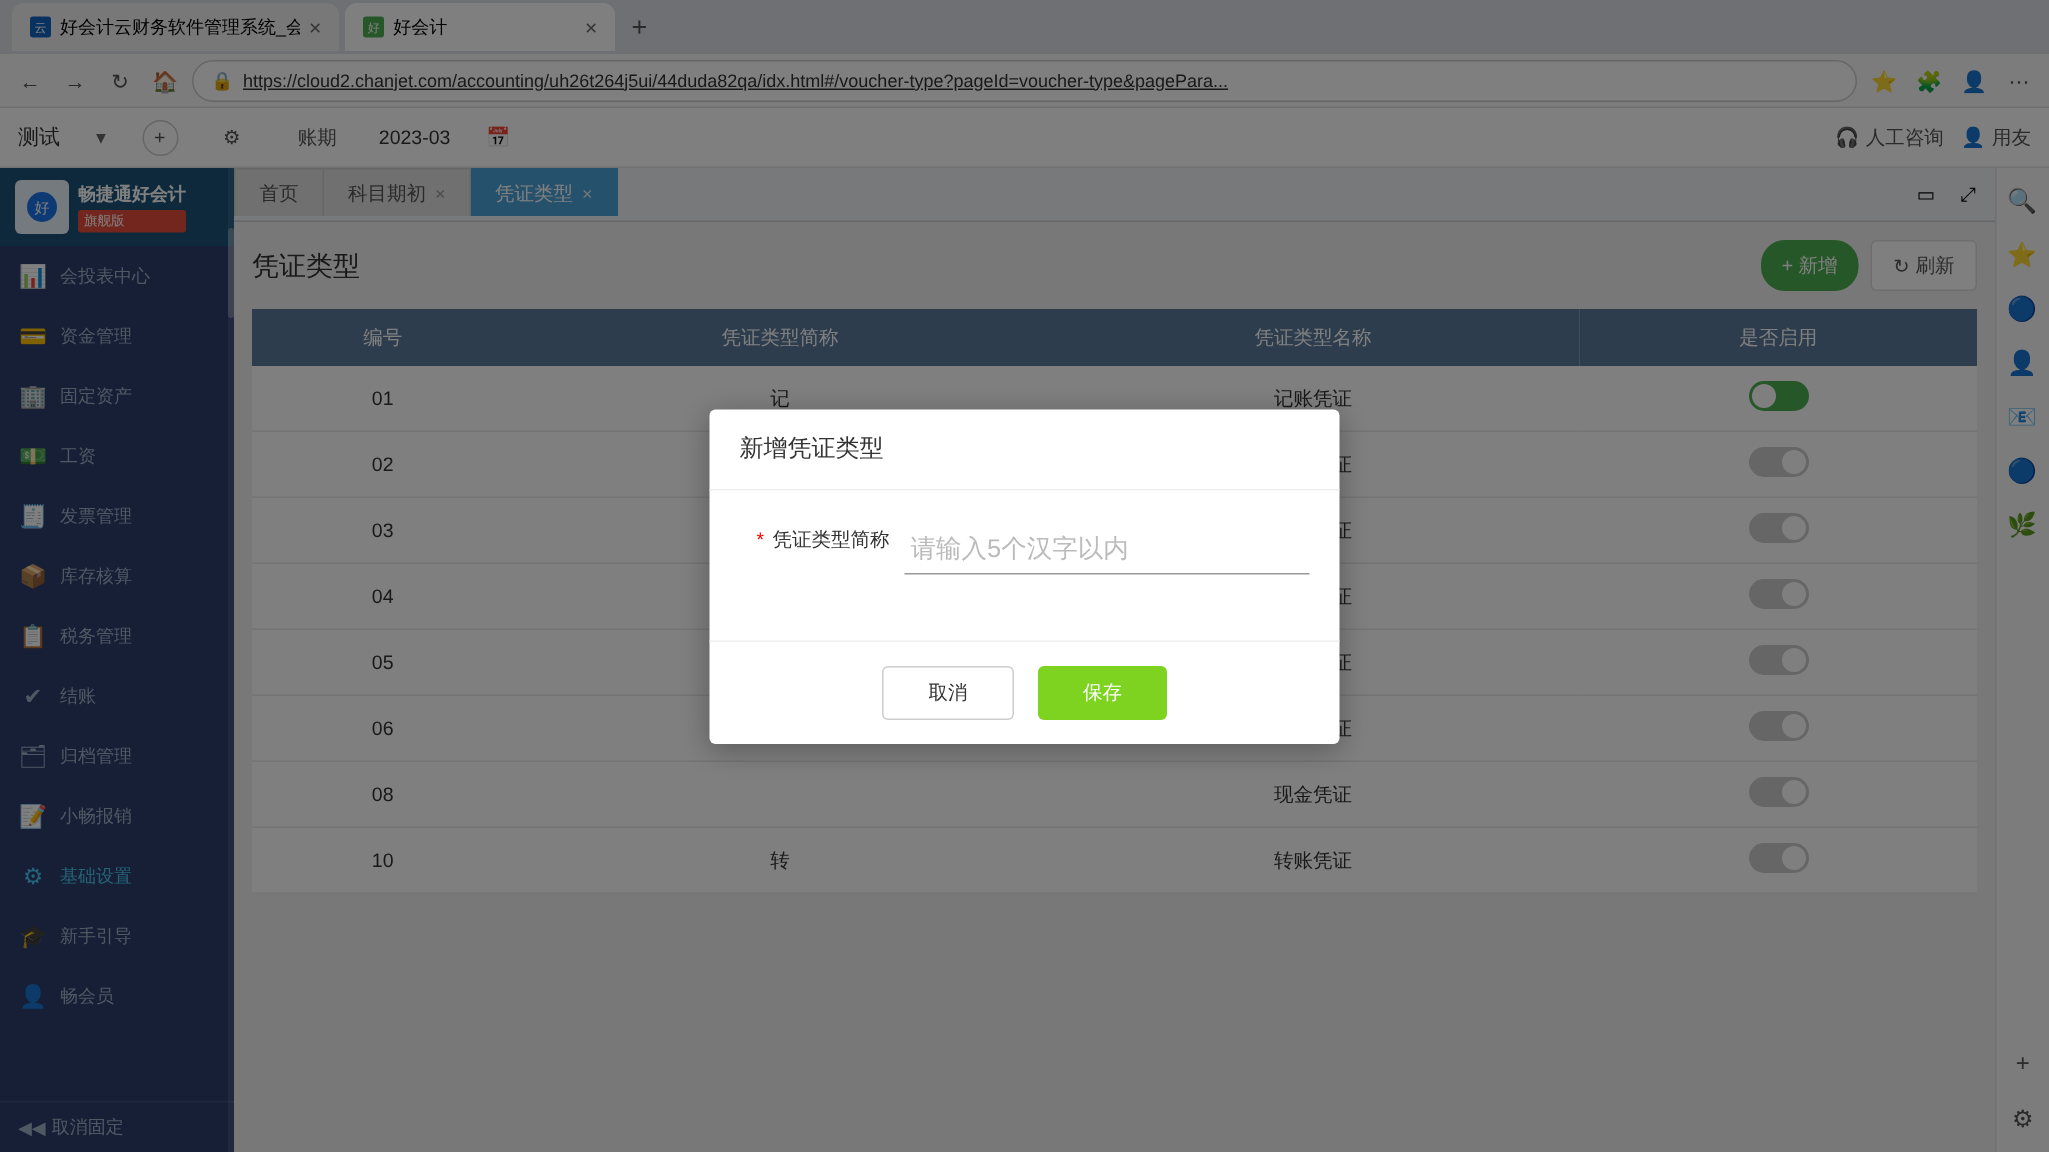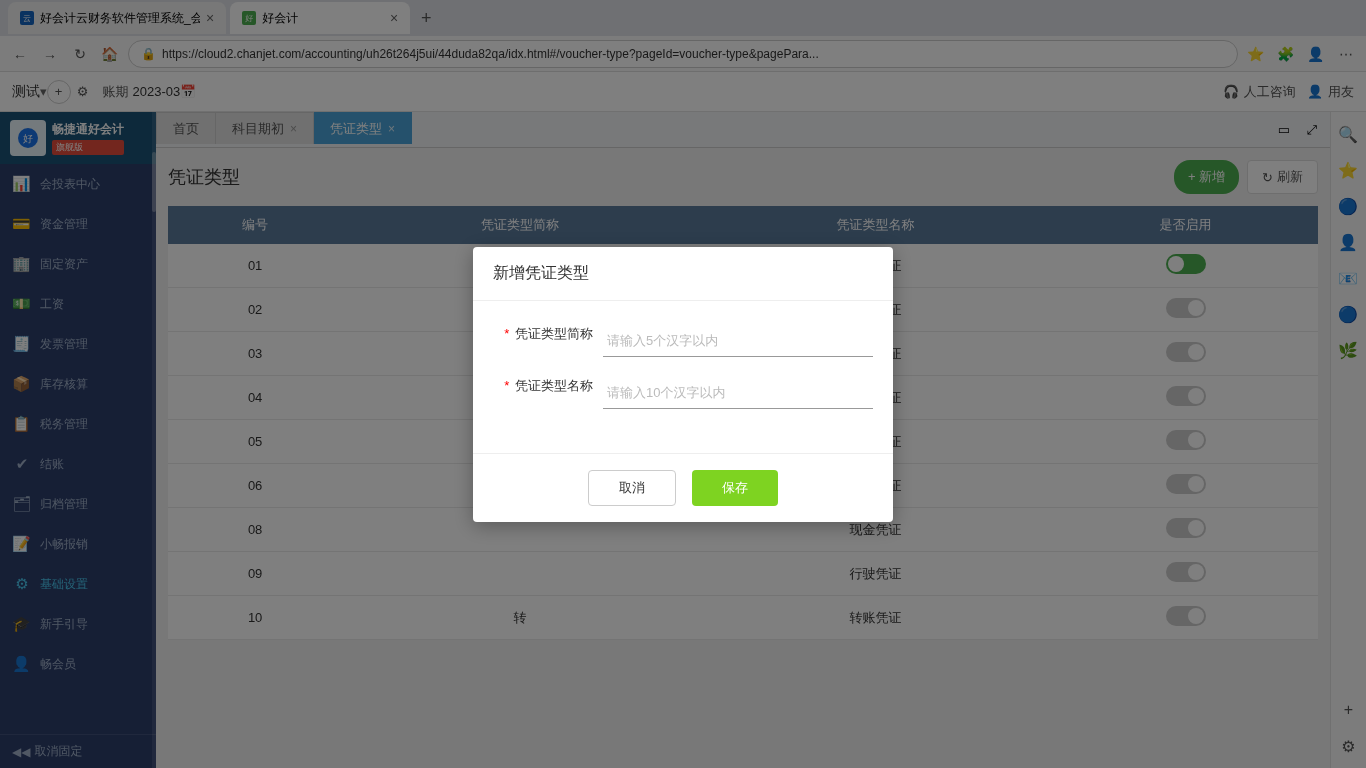--- a/index.html
+++ b/index.html
@@ -61,21 +61,21 @@
 
     
     .modal-overlay { position: fixed; top: 0; left: 0; width: 100%; height: 100%; background: rgba(0,0,0,0.5); display: flex; align-items: center; justify-content: center; z-index: 1000; }
     .modal { background: white; border-radius: 4px; width: 420px; box-shadow: 0 4px 20px rgba(0,0,0,0.3); }
     .modal-header { padding: 16px 20px; font-size: 16px; color: #333; border-bottom: 1px solid #eee; font-weight: 500; }
     .modal-body { padding: 24px 20px; }
     .modal-footer { padding: 16px 20px; display: flex; justify-content: center; gap: 16px; border-top: 1px solid #eee; }
     .form-row { display: flex; align-items: flex-start; margin-bottom: 20px; }
     .form-label { width: 100px; text-align: right; font-size: 13px; color: #333; margin-right: 10px; }
     .form-label .required { color: red; margin-right: 2px; }
-    .form-input { flex: 1; height: 32px; border: none; border-bottom: 1px solid #999; outline: none; font-size: 13px; color: #3b82f6; padding: 0 4px; }
+    .form-input { flex: 1; height: 32px; border: none; border-bottom: 1px solid #999; outline: none; font-size: 17px; color: #3b82f6; padding: 0 4px; }
     .form-input::placeholder { color: #bbb; }
     .btn-cancel { background: white; color: #333; border: 1px solid #ccc; padding: 8px 30px; border-radius: 4px; cursor: pointer; font-size: 13px; }
     .btn-save { background: #7ed321; color: white; border: none; padding: 8px 30px; border-radius: 4px; cursor: pointer; font-size: 13px; }
 
     .app-layout { display: flex; flex-direction: column; height: calc(768px - 72px); }
     .app-inner { display: flex; flex: 1; overflow: hidden; }
     .content-area { flex: 1; display: flex; flex-direction: column; overflow: hidden; }
     .main-scroll { flex: 1; overflow-y: auto; }
 
     .table-wrapper { background: white; }
@@ -97,34 +97,34 @@
   <div class="browser-new-tab">+</div>
 </div>
 
 <div class="browser-controls">
   <div class="browser-nav-btn">←</div>
   <div class="browser-nav-btn">→</div>
   <div class="browser-nav-btn">↻</div>
   <div class="browser-nav-btn">🏠</div>
   <div class="browser-address-bar">
     <span style="color:#555;margin-right:6px;font-size:12px;">🔒</span>
-    <span style="font-size:12px;color:#333;">https://cloud2.chanjet.com/accounting/uh26t264j5ui/44duda82qa/idx.html#/voucher-type?pageId=voucher-type&amp;pagePara...</span>
+    <span style="font-size:12px;color:#333;text-decoration:underline;">https://cloud2.chanjet.com/accounting/uh26t264j5ui/44duda82qa/idx.html#/voucher-type?pageId=voucher-type&amp;pagePara...</span>
   </div>
   <div class="browser-right-icons">
     <div class="browser-icon-btn">⭐</div>
     <div class="browser-icon-btn">🧩</div>
     <div class="browser-icon-btn">👤</div>
     <div class="browser-icon-btn">⋯</div>
   </div>
 </div>
 
 <div class="app-layout">
 
   <div class="topbar">
-    <div style="display:flex;align-items:center;gap:0;flex:1;">
+    <div style="display:flex;align-items:center;gap:24px;flex:1;">
       <span style="font-size:14px;color:#333;font-weight:500;">测试</span>
       <span style="color:#666;cursor:pointer;">▾</span>
       <div class="topbar-add-btn">+</div>
       <div class="topbar-settings-btn">⚙</div>
       <span style="color:#555;margin-left:8px;">账期</span>
       <span style="color:#333;font-weight:500;margin-left:4px;">2023-03</span>
       <span style="cursor:pointer;color:#666;">📅</span>
     </div>
     <div class="topbar-right">
       <div class="topbar-btn">
@@ -301,26 +301,20 @@
                     <td>收款凭证</td>
                     <td><div class="toggle-switch"></div></td>
                   </tr>
                   <tr>
                     <td>08</td>
                     <td></td>
                     <td>现金凭证</td>
                     <td><div class="toggle-switch"></div></td>
                   </tr>
                   <tr>
-                    <td>09</td>
-                    <td></td>
-                    <td>行驶凭证</td>
-                    <td><div class="toggle-switch"></div></td>
-                  </tr>
-                  <tr>
                     <td>10</td>
                     <td>转</td>
                     <td>转账凭证</td>
                     <td><div class="toggle-switch"></div></td>
                   </tr>
                 </tbody>
             </table>
           </div>
         </div>
       </div>
@@ -347,26 +341,19 @@
       <span>新增凭证类型</span>
     </div>
     <div class="modal-body">
       <div class="form-row">
         <label class="form-label">
           <span class="required">*</span>
           <span>凭证类型简称</span>
         </label>
         <input class="form-input" type="text" placeholder="请输入5个汉字以内" style="">
       </div>
-      <div class="form-row">
-        <label class="form-label">
-          <span class="required">*</span>
-          <span>凭证类型名称</span>
-        </label>
-        <input class="form-input" type="text" placeholder="请输入10个汉字以内" style="">
-      </div>
     </div>
     <div class="modal-footer">
       <button class="btn-cancel">取消</button>
       <button class="btn-save">保存</button>
     </div>
   </div>
 </div>
 
 </body></html>

